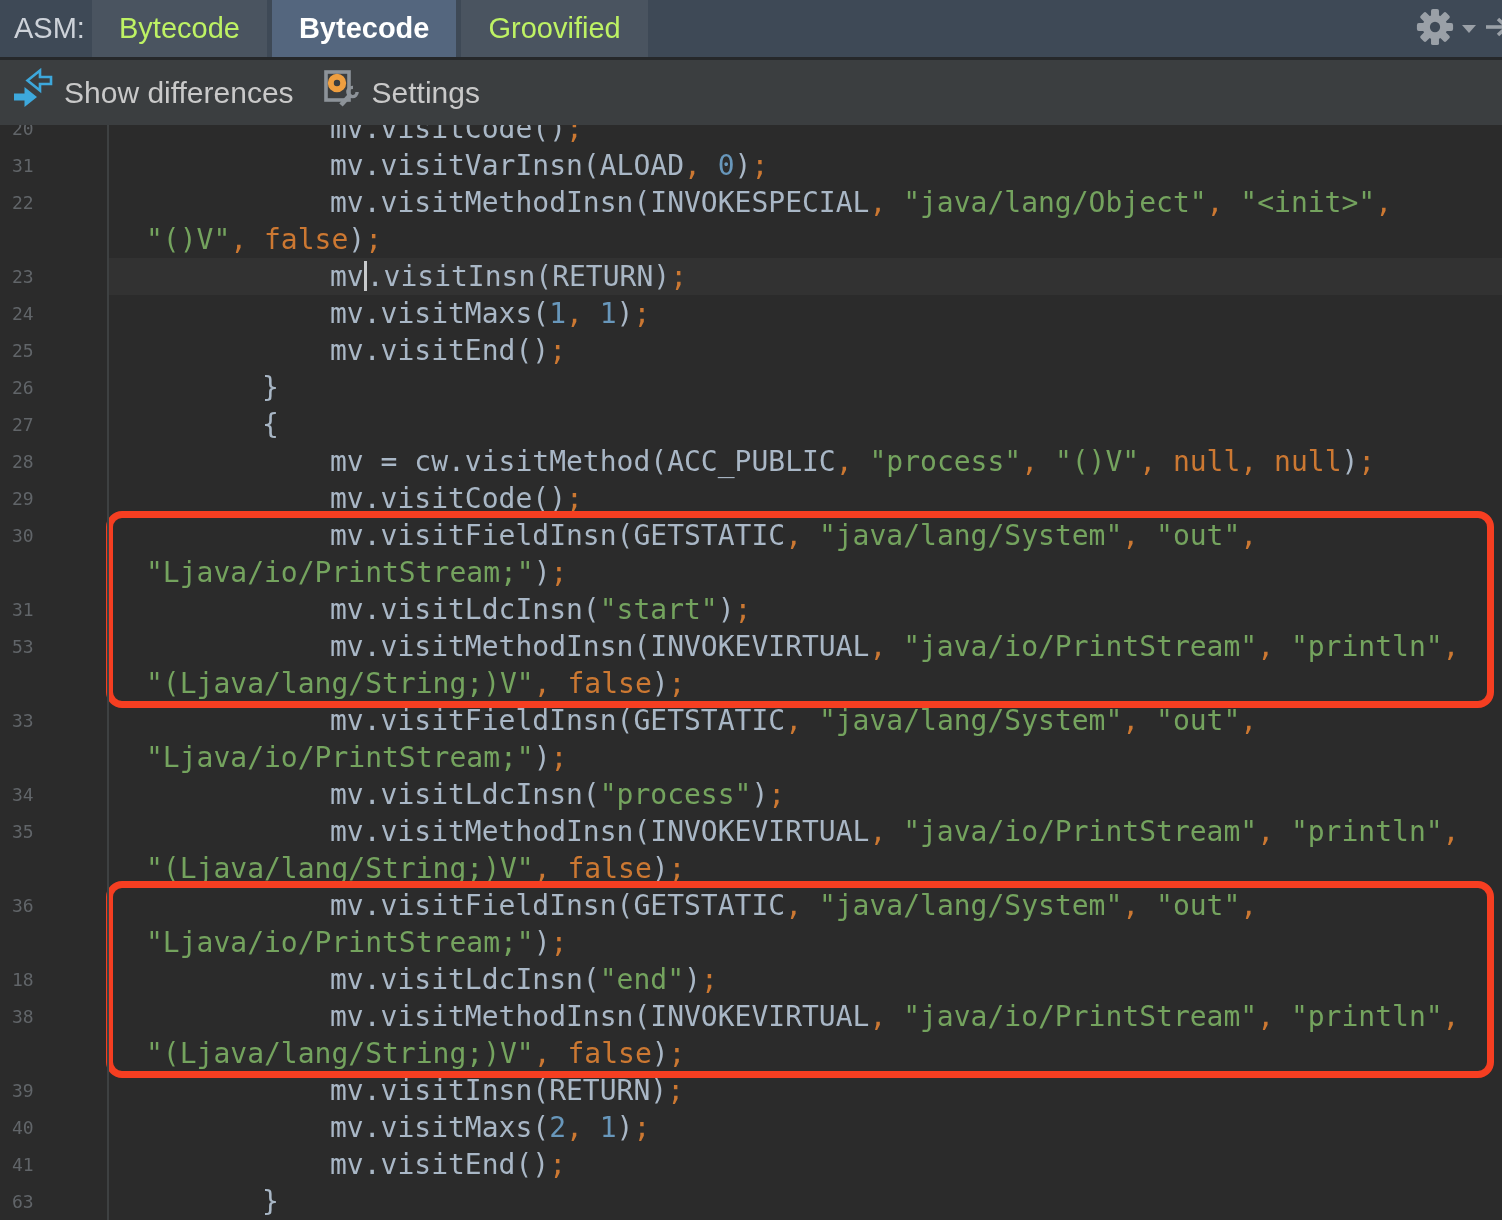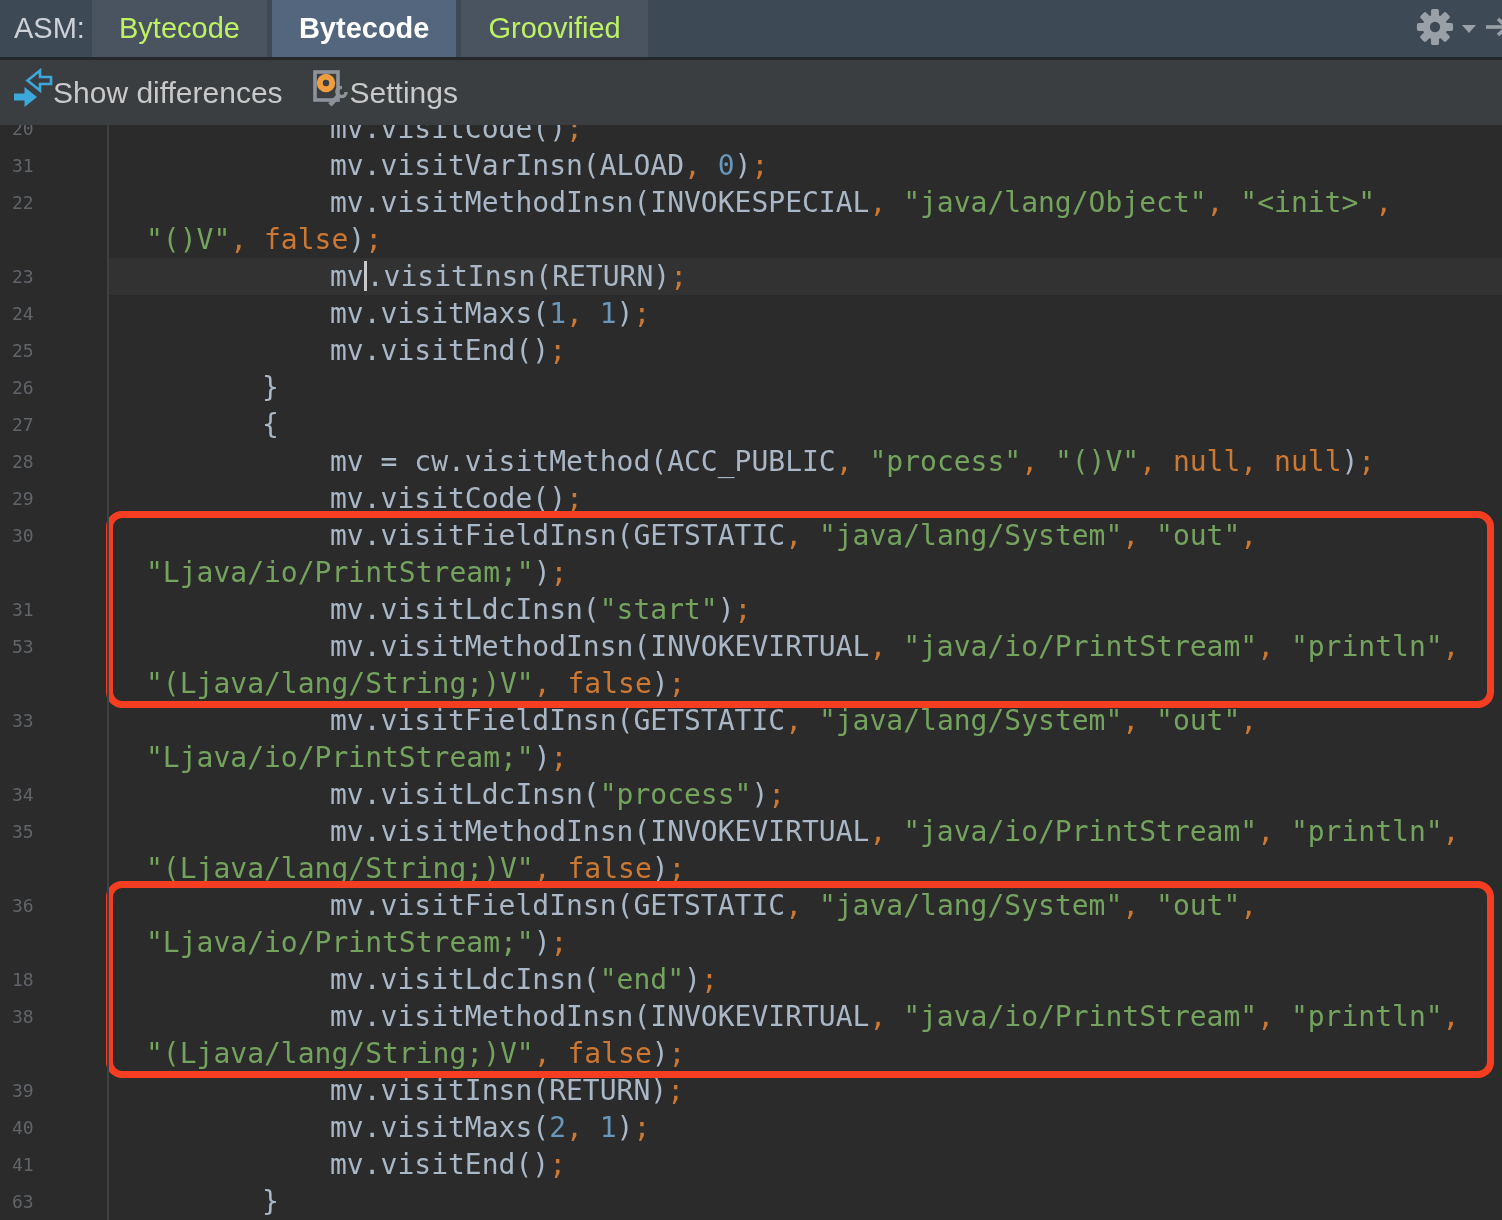--- a/index.html
+++ b/index.html
@@ -33,21 +33,21 @@
     display:flex;align-items:center;gap:6px;
   }
   .hide-btn{margin-right:-26px}
   
   .toolbar{
     position:absolute;top:60px;left:0;right:0;height:65px;
     background:#3B3E40;display:flex;align-items:center;
   }
   .tbtn{
     background:none;border:none;cursor:default;
-    display:flex;align-items:center;gap:0;
+    display:flex;align-items:center;gap:11px;
     color:#C9C9C9;font-family:inherit;font-size:30px;padding:0;
   }
   .tbtn.diff{margin-left:13px}
   .tbtn.settings{margin-left:27px}
   
   .editor{position:absolute;top:125px;left:0;right:0;bottom:0;overflow:hidden;background:#2B2B2B}
   .gutter-sep{position:absolute;left:107px;top:0;bottom:0;width:2px;background:#3E4142;z-index:2}
   .rows{position:absolute;top:-15px;left:0;right:0;z-index:1}
   .row{
     position:relative;height:37px;line-height:37px;white-space:pre;

